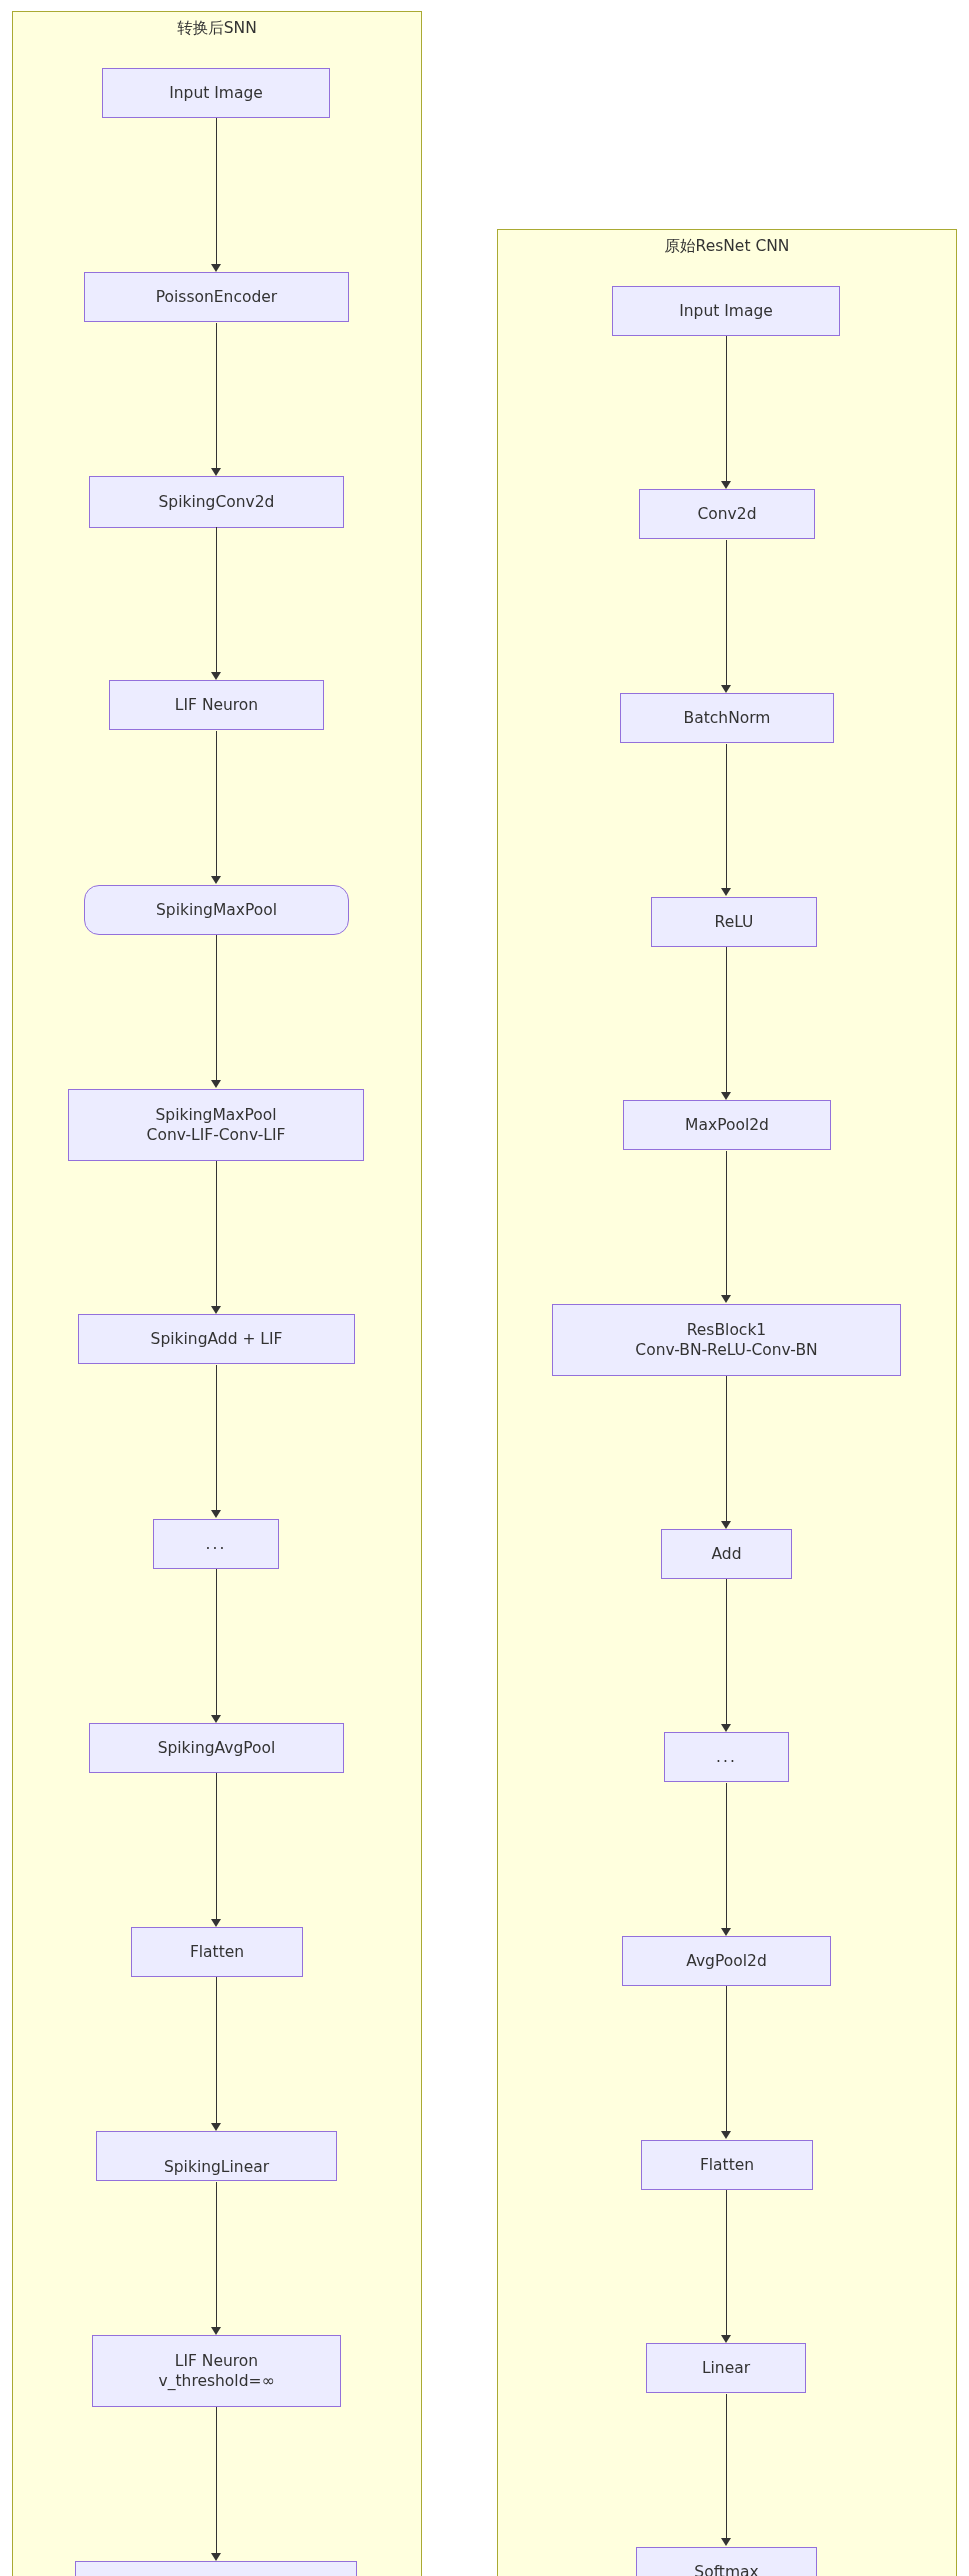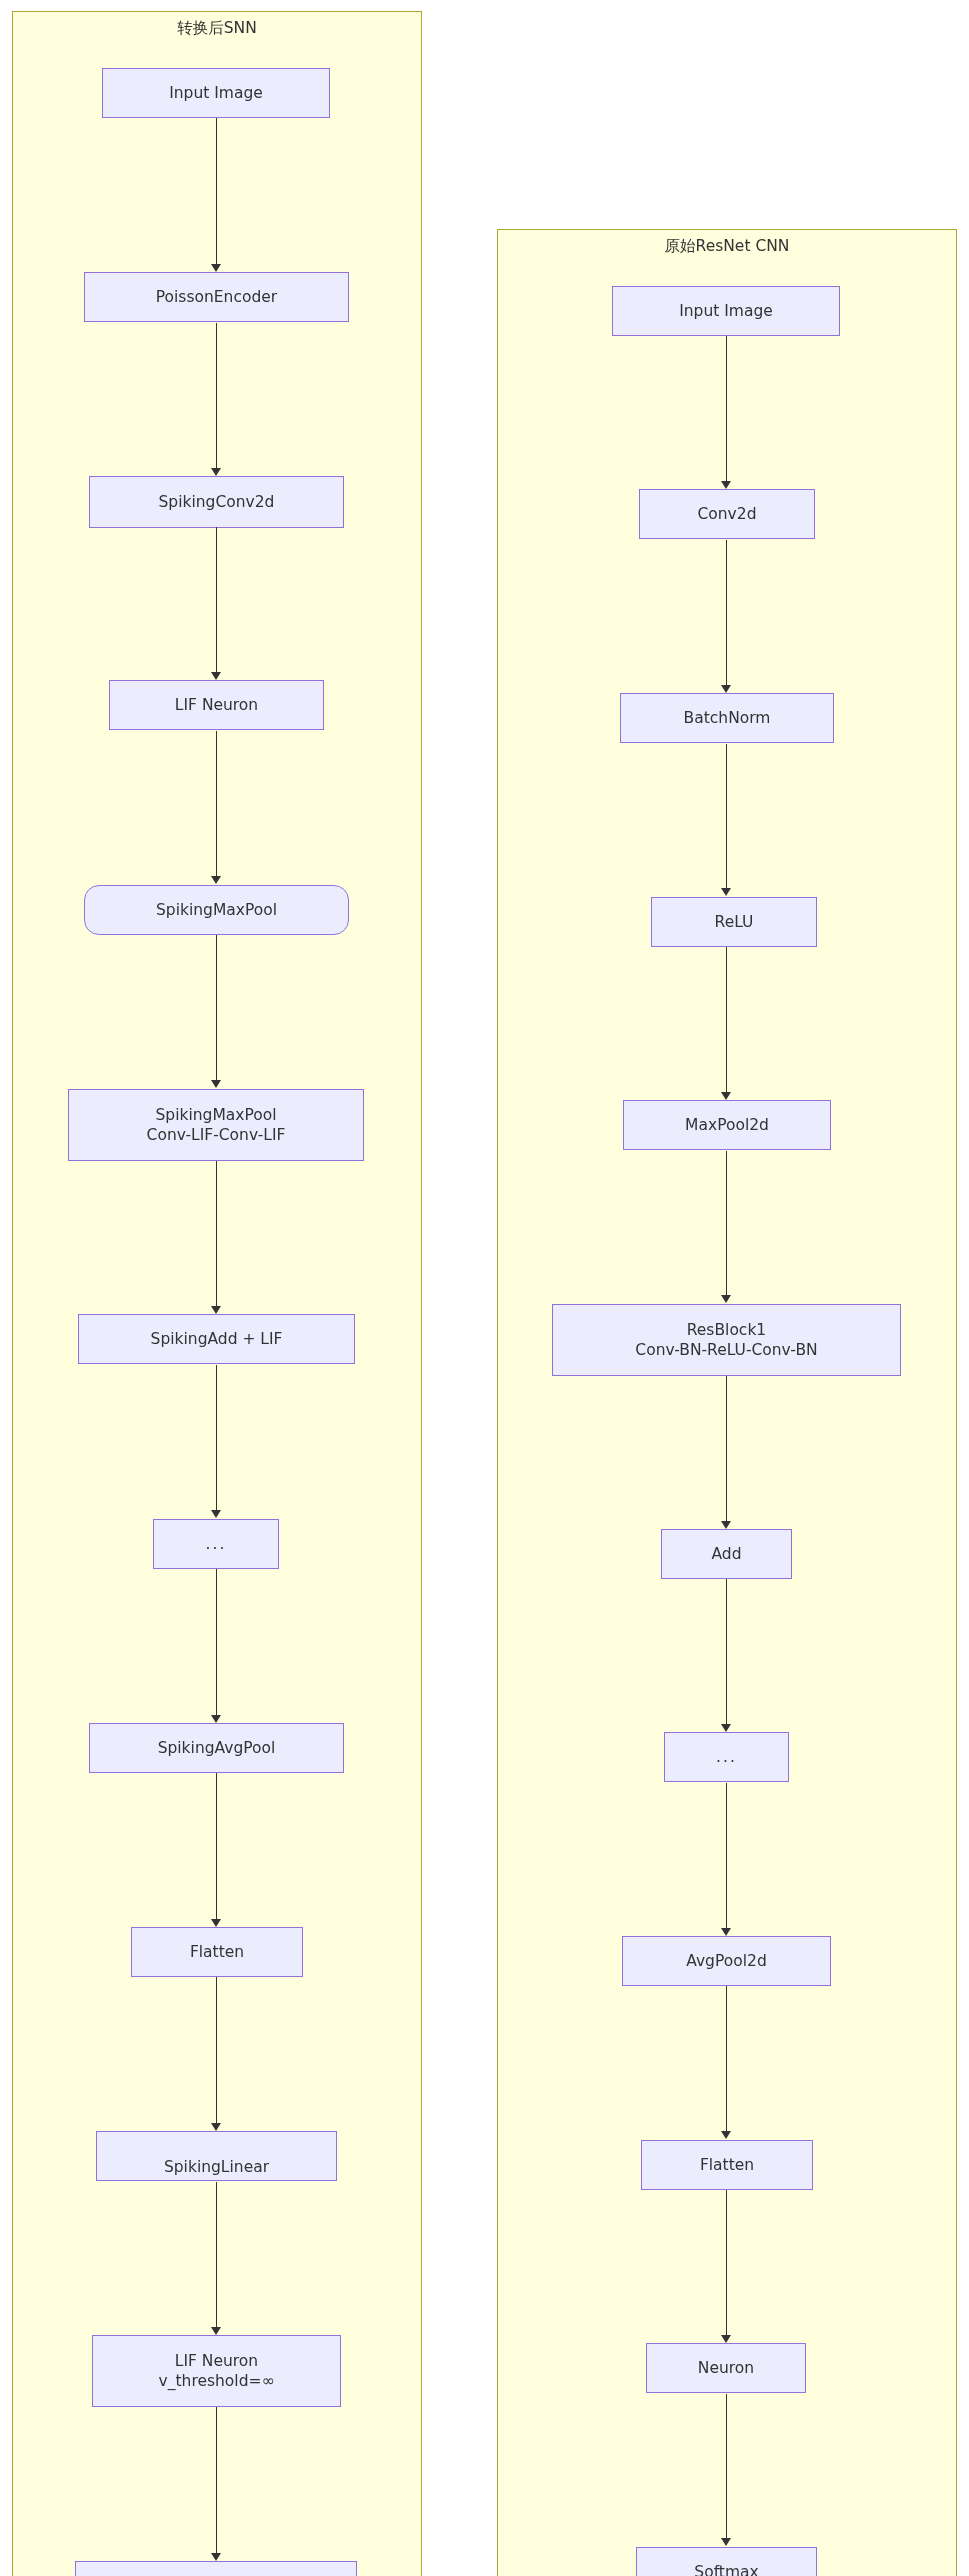--- a/index.html
+++ b/index.html
@@ -162,21 +162,21 @@
 
   <div class="node" style="left: 622px; top: 1936px; width: 209px; height: 50px;">
     <span>AvgPool2d</span>
   </div>
 
   <div class="node" style="left: 641px; top: 2140px; width: 172px; height: 50px;">
     <span>Flatten</span>
   </div>
 
   <div class="node" style="left: 646px; top: 2343px; width: 160px; height: 50px;">
-    <span>Neuron</span>
+    <span>Linear</span>
   </div>
 
   <div class="node" style="left: 636px; top: 2547px; width: 181px; height: 50px;">
     <span>Softmax</span>
   </div>
 
 <div class="edge" style="left: 216px; top: 118px; height: 146px;"></div>
     <div class="edge-head" style="left: 211px; top: 264px;"></div>
     <div class="edge" style="left: 216px; top: 323px; height: 146px;"></div>
     <div class="edge-head" style="left: 211px; top: 468px;"></div>

